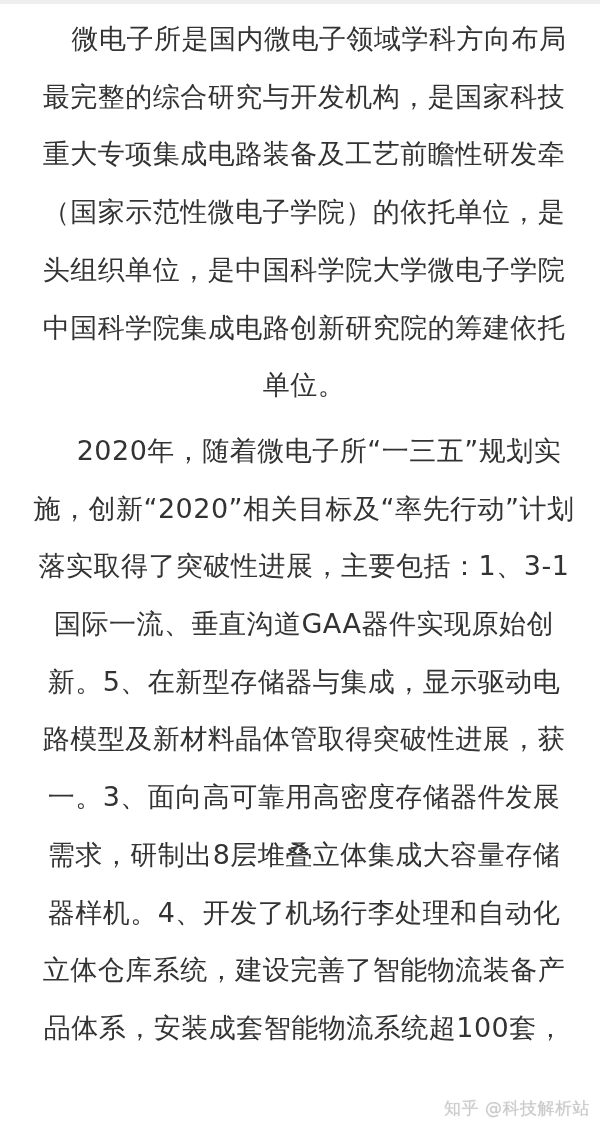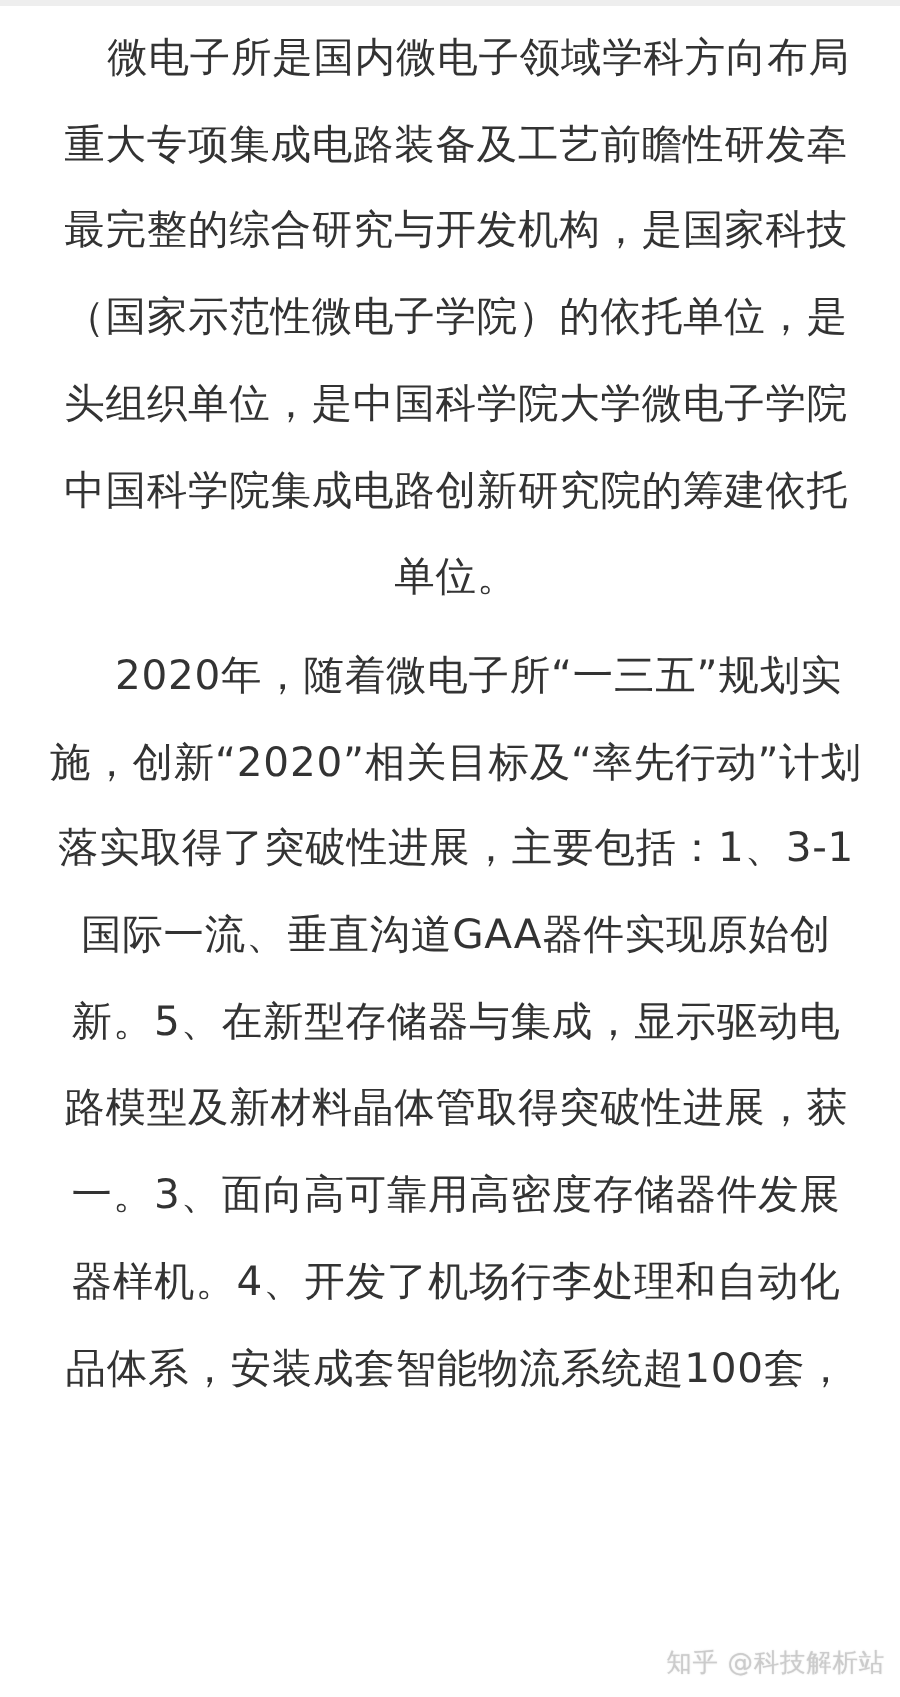--- a/index.html
+++ b/index.html
@@ -35,34 +35,36 @@
   }
 </style>
 </head>
 <body>
 
 <div class="top-border"></div>
 
 <div class="article">
   <p class="para">
     <span class="line indent">微电子所是国内微电子领域学科方向布局</span>
+    <span class="line">最完整的综合研究与开发机构，是国家科技</span>
     <span class="line">重大专项集成电路装备及工艺前瞻性研发牵</span>
-    <span class="line">最完整的综合研究与开发机构，是国家科技</span>
     <span class="line">（国家示范性微电子学院）的依托单位，是</span>
     <span class="line">头组织单位，是中国科学院大学微电子学院</span>
     <span class="line">中国科学院集成电路创新研究院的筹建依托</span>
     <span class="line">单位。</span>
   </p>
   <p class="para" style="margin-top:8px;">
     <span class="line indent">2020年，随着微电子所“一三五”规划实</span>
     <span class="line">施，创新“2020”相关目标及“率先行动”计划</span>
     <span class="line">落实取得了突破性进展，主要包括：1、3-1</span>
     <span class="line">国际一流、垂直沟道GAA器件实现原始创</span>
     <span class="line">新。5、在新型存储器与集成，显示驱动电</span>
     <span class="line">路模型及新材料晶体管取得突破性进展，获</span>
     <span class="line">一。3、面向高可靠用高密度存储器件发展</span>
+    <span class="line">需求，研制出8层堆叠立体集成大容量存储</span>
     <span class="line">器样机。4、开发了机场行李处理和自动化</span>
+    <span class="line">立体仓库系统，建设完善了智能物流装备产</span>
     <span class="line">品体系，安装成套智能物流系统超100套，</span>
 
   </p>
 </div>
 
 <div class="watermark">知乎 @科技解析站</div>
 
 </body></html>

